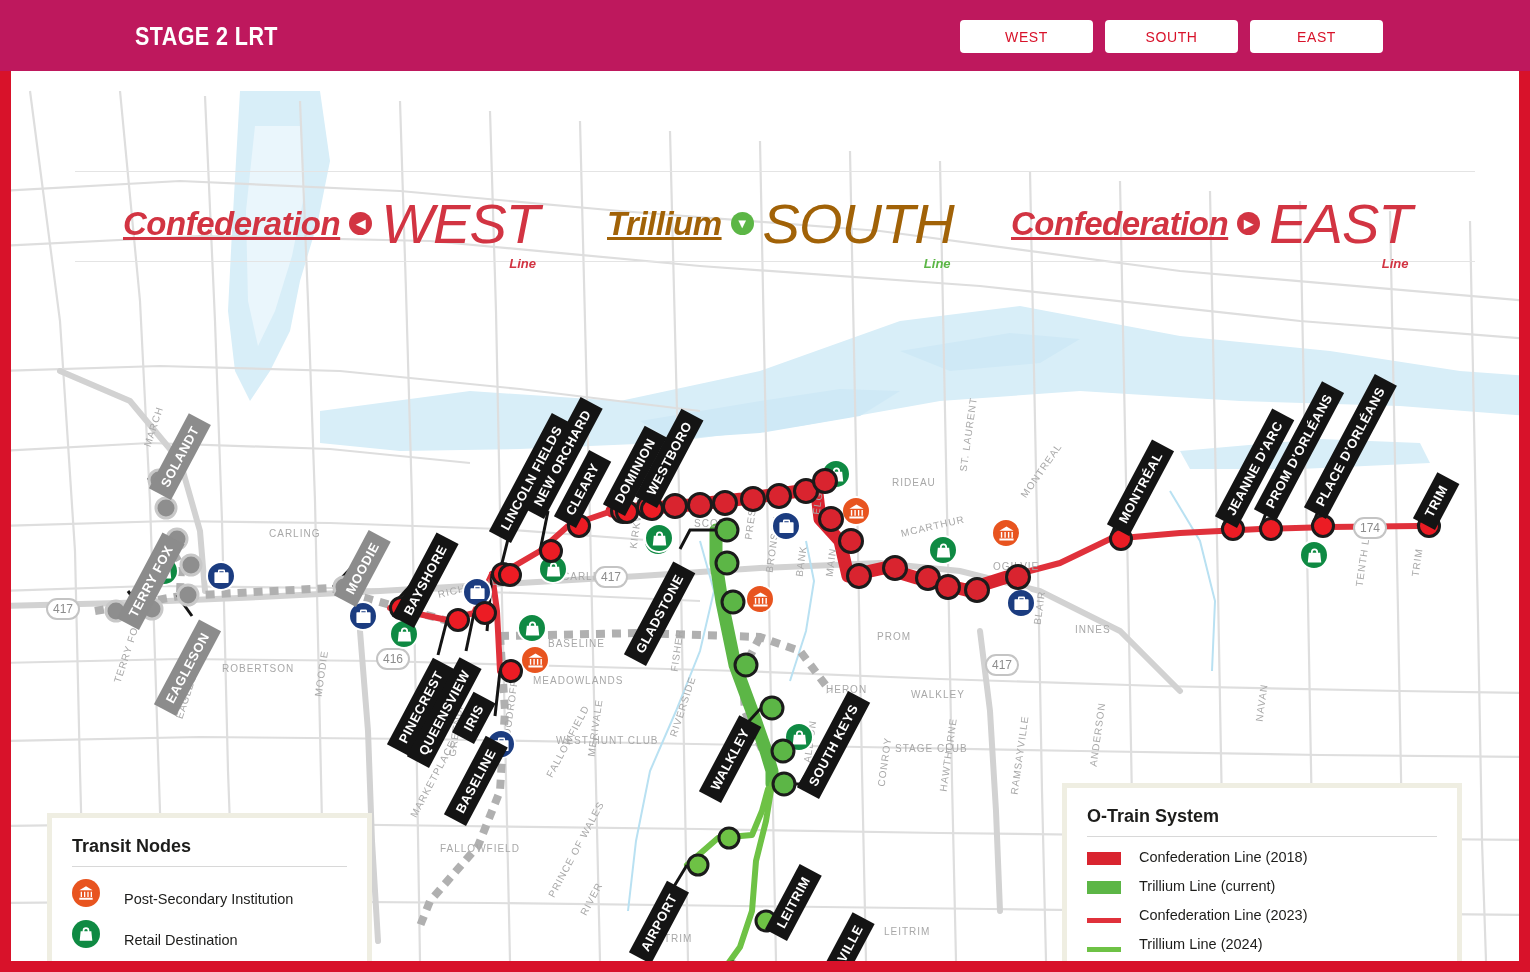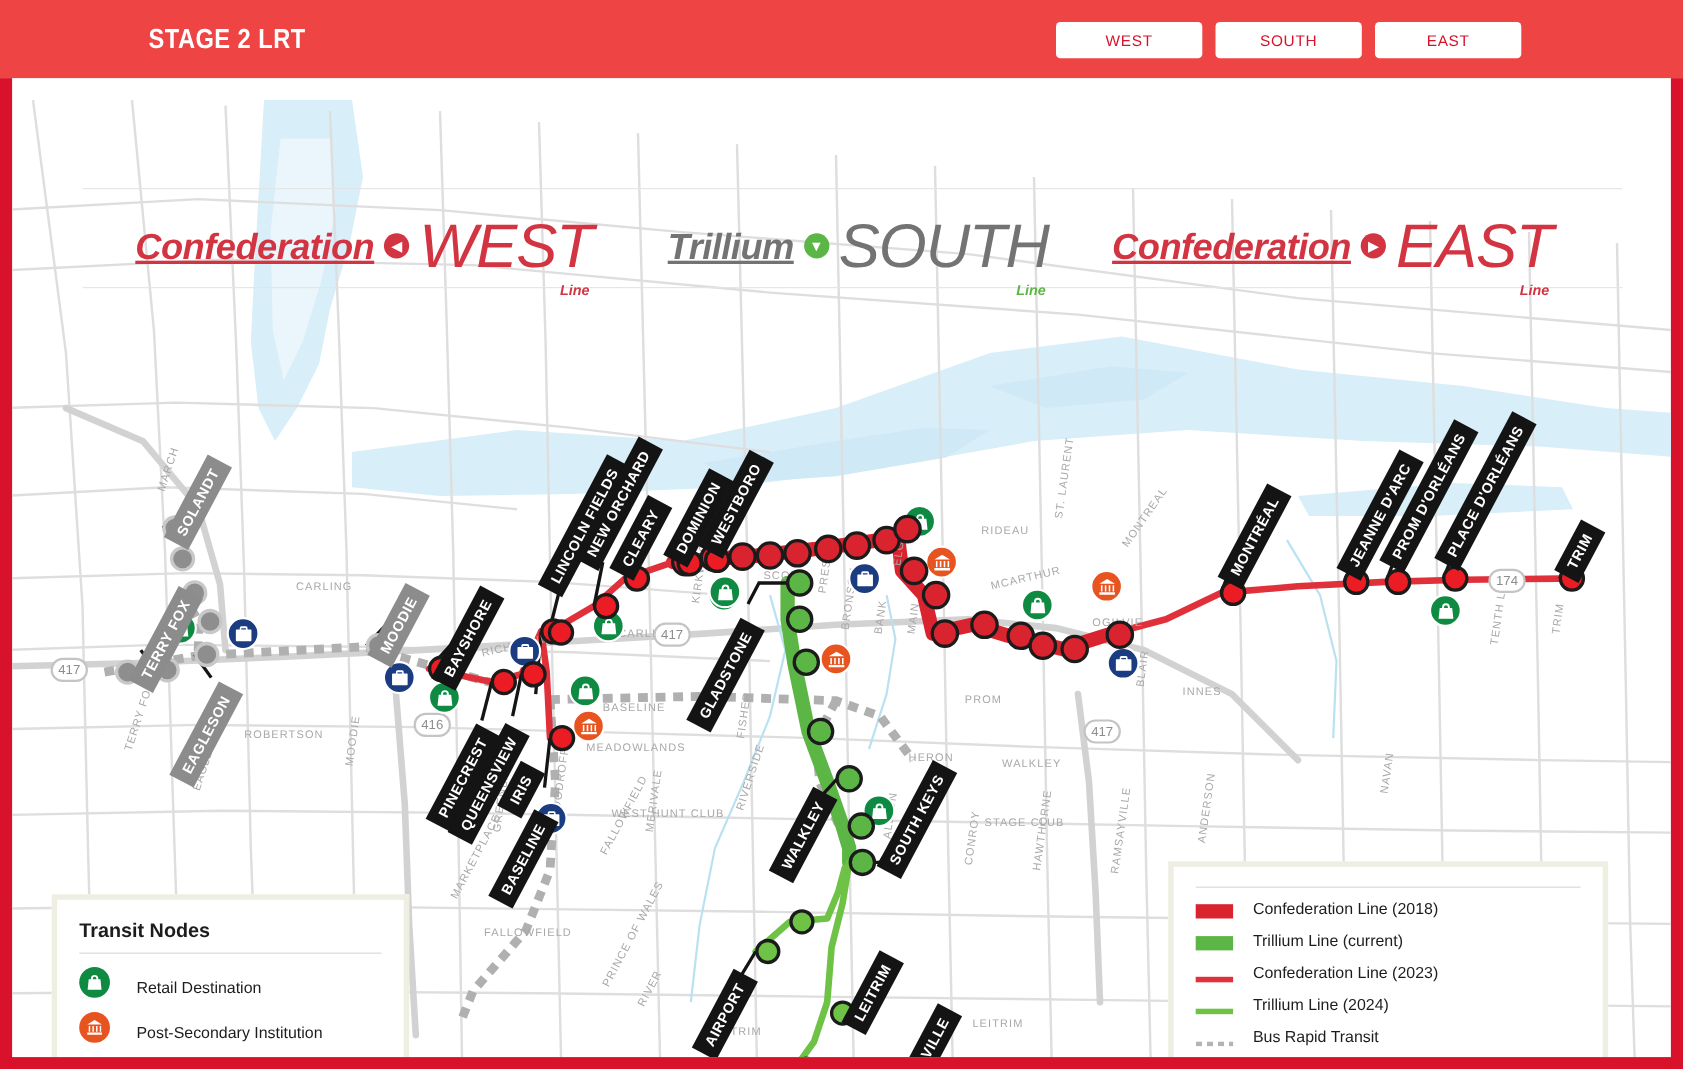--- a/index.html
+++ b/index.html
@@ -8,21 +8,21 @@
     overflow: hidden;
     font-family: "Liberation Sans", sans-serif;
     background: #ffffff;
   }
   #app { position: relative; width: 1530px; height: 972px; }
 
   
   #header {
     position: absolute; left: 0; top: 0;
     width: 1530px; height: 71px;
-    background: #ef4444;
+    background: #be185d;
     z-index: 60;
   }
   #header-title {
     position: absolute; left: 135px; top: 22px;
     color: #ffffff;
     font-size: 25px;
     font-weight: bold;
     letter-spacing: 0.5px;
     font-family: "Liberation Sans Narrow", "Liberation Sans", sans-serif;
     transform: scaleX(0.86);
@@ -98,21 +98,21 @@
     line-height: 1;
   }
   .banner .bigword {
     font-style: italic;
     font-size: 56px;
     letter-spacing: -1px;
     font-weight: normal;
   }
   .banner.red .lineword, .banner.red .bigword { color: #d23442; }
   .banner.red .chev { background: #d23442; }
-  .banner.green .lineword, .banner.green .bigword { color: #737373; }
+  .banner.green .lineword, .banner.green .bigword { color: #a16207; }
   .banner.green .chev { background: #5cb646; }
   #banner-west  { left: 112px;  top: 0; }
   #banner-south { left: 596px;  top: 0; }
   #banner-east  { left: 1000px; top: 0; }
   .banner-rule {
     position: absolute; left: 64px; width: 1400px; height: 1px;
     background: #e4e4e4; z-index: 20;
   }
 
   
@@ -610,54 +610,55 @@
         <div class="tag" style="left: 1424px; top: 434px; transform: rotate(-62deg);">TRIM</div>
       </div>
 
     <div class="panel" id="panel-nodes">
       <div class="panel-inner">
         <div class="panel-title">Transit Nodes</div>
         <hr>
         <div id="nodes-rows">
             <div class="legend-row">
               <div class="legend-icon-wrap">
+                <div class="node-ico" style="background: rgb(232, 84, 31);">
+                  <svg viewBox="0 0 24 24">
+                    <path d="M12 2 L22 8 L2 8 Z M4 10 h2 v8 H4 Z M9 10 h2 v8 H9 Z M14 10 h2 v8 h-2 Z M19 10 h2 v8 h-2 Z M2 19 h20 v3 H2 Z"></path>
+                  </svg>
+                </div>
+              </div>
+              <span>Post-Secondary Institution</span>
+            </div>
+            <div class="legend-row">
+              <div class="legend-icon-wrap">
                 <div class="node-ico" style="background: rgb(15, 138, 67);">
                   <svg viewBox="0 0 24 24">
                     <path d="M12 2 a5 5 0 0 0-5 5 v1 H4 l-1.5 14 h19 L20 8 h-3 V7 a5 5 0 0 0-5-5 Z m0 2.5 a2.5 2.5 0 0 1 2.5 2.5 v1 h-5 V7 A2.5 2.5 0 0 1 12 4.5 Z"></path>
                   </svg>
                 </div>
               </div>
               <span>Retail Destination</span>
             </div>
             <div class="legend-row">
               <div class="legend-icon-wrap">
-                <div class="node-ico" style="background: rgb(232, 84, 31);">
-                  <svg viewBox="0 0 24 24">
-                    <path d="M12 2 L22 8 L2 8 Z M4 10 h2 v8 H4 Z M9 10 h2 v8 H9 Z M14 10 h2 v8 h-2 Z M19 10 h2 v8 h-2 Z M2 19 h20 v3 H2 Z"></path>
-                  </svg>
-                </div>
-              </div>
-              <span>Post-Secondary Institution</span>
-            </div>
-            <div class="legend-row">
-              <div class="legend-icon-wrap">
                 <div class="node-ico" style="background: rgb(27, 60, 128);">
                   <svg viewBox="0 0 24 24">
                     <path d="M9 2 h6 a2 2 0 0 1 2 2 v2 h4 a1 1 0 0 1 1 1 v13 a1 1 0 0 1-1 1 H3 a1 1 0 0 1-1-1 V7 a1 1 0 0 1 1-1 h4 V4 a2 2 0 0 1 2-2 Z m0 2.5 v1.5 h6 V4.5 Z M2 13 h20 v1.8 H2 Z"></path>
                   </svg>
                 </div>
               </div>
               <span>Major Employment Hub</span>
             </div>
           </div>
       </div>
     </div>
 
     <div class="panel" id="panel-otrain">
       <div class="panel-inner">
+        <div class="panel-title">O-Train System</div>
         <hr>
         <div id="otrain-rows">
             <div class="legend-row">
               <div class="legend-icon-wrap">
                 <div class="sw-thick" style="background: rgb(217, 36, 47);"></div>
               </div>
               <span>Confederation Line (2018)</span>
             </div>
             <div class="legend-row">
               <div class="legend-icon-wrap">

